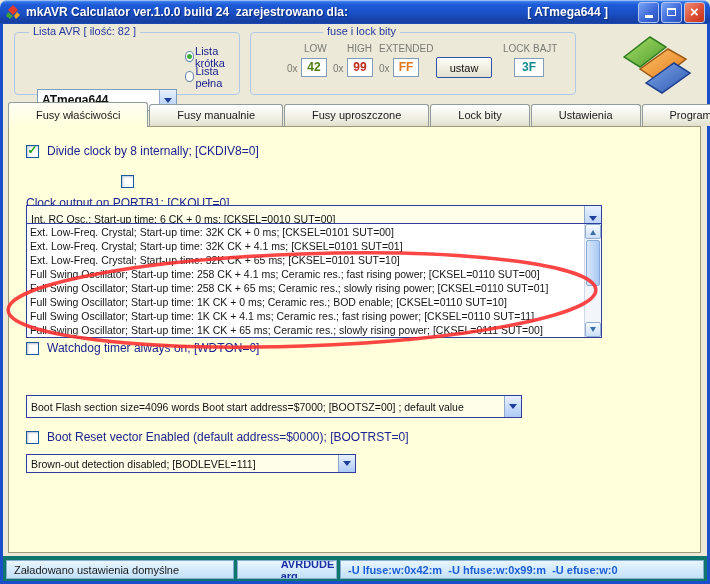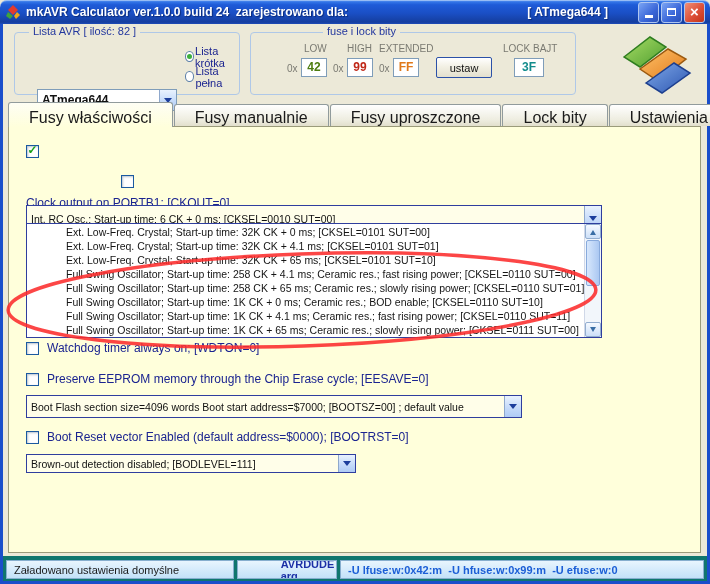--- a/index.html
+++ b/index.html
@@ -60,37 +60,37 @@
   .btn { position:absolute; background:linear-gradient(180deg,#FFFFFF,#F2F0E4 45%,#E3E0CE);
     border:1px solid #2B51A8; border-radius:2px; font-size:11px; color:#111;
     display:flex; align-items:center; justify-content:center; cursor:pointer; }
 
   .logo { position:absolute; left:616px; top:33px; width:82px; height:62px; z-index:2; }
 
   
   .tabs { position:absolute; left:8px; top:104px; height:23px; display:flex; z-index:2; }
   .tab { height:22px; border:1px solid #919B9C; border-bottom:none; border-radius:3px 3px 0 0;
     background:linear-gradient(#FFFFFF,#EEEDE0 70%,#E2DFCC); margin-right:1px;
-    padding:4px 20px 0; font-size:16px; color:#1a1a1a; cursor:pointer; white-space:nowrap; }
+    padding:4px 27px 0; font-size:11px; color:#1a1a1a; cursor:pointer; white-space:nowrap; }
   .tab.active { position:relative; top:-2px; height:25px; padding-top:6px;
     background:linear-gradient(#FEFEF4,#FFFFDB); z-index:4; }
 
   
   .panel { position:absolute; left:8px; top:126px; width:693px; height:427px; background:#FFFFDB;
     border:1px solid #9B9B7A; z-index:1; }
 
   .cbrow { position:absolute; left:17px; display:flex; align-items:center; gap:8px; height:16px; }
   .cbbox { width:13px; height:13px; background:#fff; border:1px solid #1C5AA0; flex:none;
     box-shadow:inset 1px 1px 2px rgba(120,140,160,.5); display:flex; align-items:center; justify-content:center; cursor:pointer; }
   .checkmark { color:#18A018; font-size:12px; font-weight:bold; line-height:1; margin-top:-2px; }
   .cblabel { font-size:12px; color:#1B2490; white-space:nowrap; }
 
   .droplist { position:absolute; left:17px; top:96px; width:576px; height:115px; background:#fff;
     border:1px solid #2F3E9E; z-index:5; display:flex; }
-  .dropitems { flex:1; overflow:hidden; padding-top:1px;padding-left:36px; }
+  .dropitems { flex:1; overflow:hidden; padding-top:1px; }
   .drop-item { height:14px; line-height:14px; font-size:10.5px; color:#151515; padding-left:3px;
     white-space:nowrap; overflow:hidden; cursor:pointer; }
   .vscroll { width:17px; background:#F2F6FB; border-left:1px solid #D0D8E8; position:relative; flex:none; }
   .sb-btn { position:absolute; left:0; right:0; height:15px; background:linear-gradient(180deg,#F6FAFF,#CCDFF8);
     border:1px solid #93AED0; border-radius:2px; display:flex; align-items:center; justify-content:center; cursor:pointer; }
   .sb-btn.up { top:0; } .sb-btn.down { bottom:0; }
   .sb-thumb { position:absolute; top:16px; left:1px; right:1px; height:46px;
     background:linear-gradient(90deg,#D7E7FC,#ABC8F2); border:1px solid #88AADC; border-radius:2px; cursor:grab; }
 
   
@@ -197,20 +197,21 @@
     <div class="tab">Ustawienia</div>
     <div class="tab">Programator AVR</div>
   </div>
 
   <div class="panel">
 
     <div class="cbrow" style="top:16px;">
       <span class="cbbox">
           <span class="checkmark">✓</span>
         </span>
+      <span class="cblabel">Divide clock by 8 internally; [CKDIV8=0]</span>
     </div>
 
     <div class="cbrow" style="top:48px;flex-direction:column;">
       <span class="cbbox"></span>
       <span class="cblabel">Clock output on PORTB1; [CKOUT=0]</span>
     </div>
 
     <div class="combo focused" style="position:absolute; left:17px; top:78px; width:576px; height:27px;">
       <span class="combo-text">Int. RC Osc.; Start-up time: 6 CK + 0 ms; [CKSEL=0010 SUT=00]</span>
       <span class="combo-btn">
@@ -238,24 +239,20 @@
             <span class="tri-down-s"></span>
           </div>
       </div>
     </div>
 
     <div class="cbrow" style="top:213px;">
       <span class="cbbox"></span>
       <span class="cblabel">Watchdog timer always on; [WDTON=0]</span>
     </div>
 
-    <div class="cbrow" style="top:244px;">
-      <span class="cbbox"></span>
-      <span class="cblabel">Preserve EEPROM memory through the Chip Erase cycle; [EESAVE=0]</span>
-    </div>
 
     <div class="combo focused" style="position:absolute; left:17px; top:268px; width:496px; height:23px;">
       <span class="combo-text">Boot Flash section size=4096 words Boot start address=$7000; [BOOTSZ=00] ; default value</span>
       <span class="combo-btn">
           <span class="tri-down"></span>
         </span>
     </div>
 
     <div class="cbrow" style="top:302px;">
       <span class="cbbox"></span>

